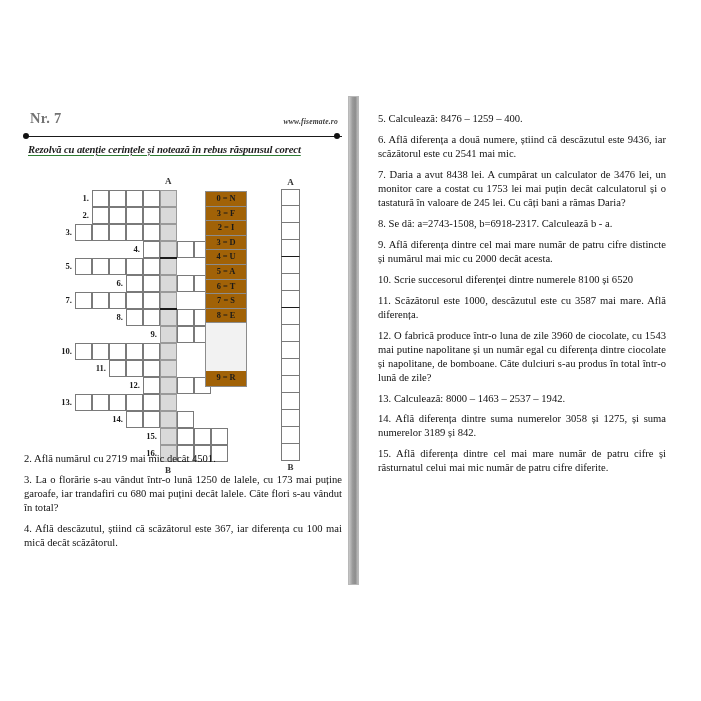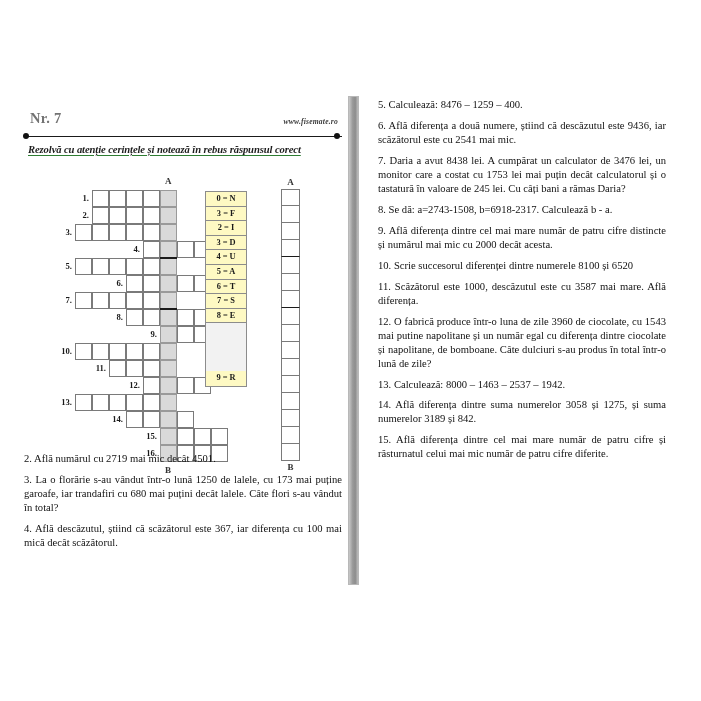--- a/index.html
+++ b/index.html
@@ -77,21 +77,21 @@
   
   .legend{
     position:absolute;left:205px;top:191px;width:42px;
     border:1px solid #8c8c8c;background:#f2f2f2;box-sizing:border-box;
   }
   .legend-item{
     height:14.6px;line-height:14.6px;text-align:center;
     border-bottom:1px solid #8c8c8c;
     font-family:"Liberation Serif", serif;
     font-size:8.4px;font-weight:bold;color:#1a1a1a;
-    background:#fef9c3;box-sizing:border-box;
+    background:#a16207;box-sizing:border-box;
   }
   .legend-item:last-child{border-bottom:none;margin-top:48px;}
 
   
   .vstrip{position:absolute;left:281px;top:176px;}
   .vstrip .lbl{
     text-align:center;font-size:9px;font-weight:bold;color:#333;
     font-family:"Liberation Serif", serif;height:13px;line-height:13px;
   }
   .vcells{border:0;}
@@ -102,21 +102,21 @@
   .vcell.first{border-top:1px solid #7a7a7a;}
   .vcell.bold-bottom{border-bottom:1.6px solid #1b1b1b;}
 
   
   .qcol{
     position:absolute;font-family:"Liberation Serif", serif;
     font-size:10.6px;color:#111;line-height:1.32;text-align:justify;
   }
   .qcol p{margin:0 0 7px 0;}
   .left-q{left:24px;top:452px;width:318px;}
-  .right-q{left:378px;top:98px;width:288px;}
+  .right-q{left:378px;top:112px;width:288px;}
 
   
   .ansbox{
     position:absolute;left:451px;top:498px;width:200px;height:58px;
     border:1px solid #6f6f6f;background:#fff;box-sizing:border-box;
     box-shadow:1.5px 1.5px 0 0 #9e9e9e;
   }
   .ansbox .t{
     text-align:center;margin-top:9px;
     font-family:"Liberation Serif", serif;font-size:10.6px;color:#111;

